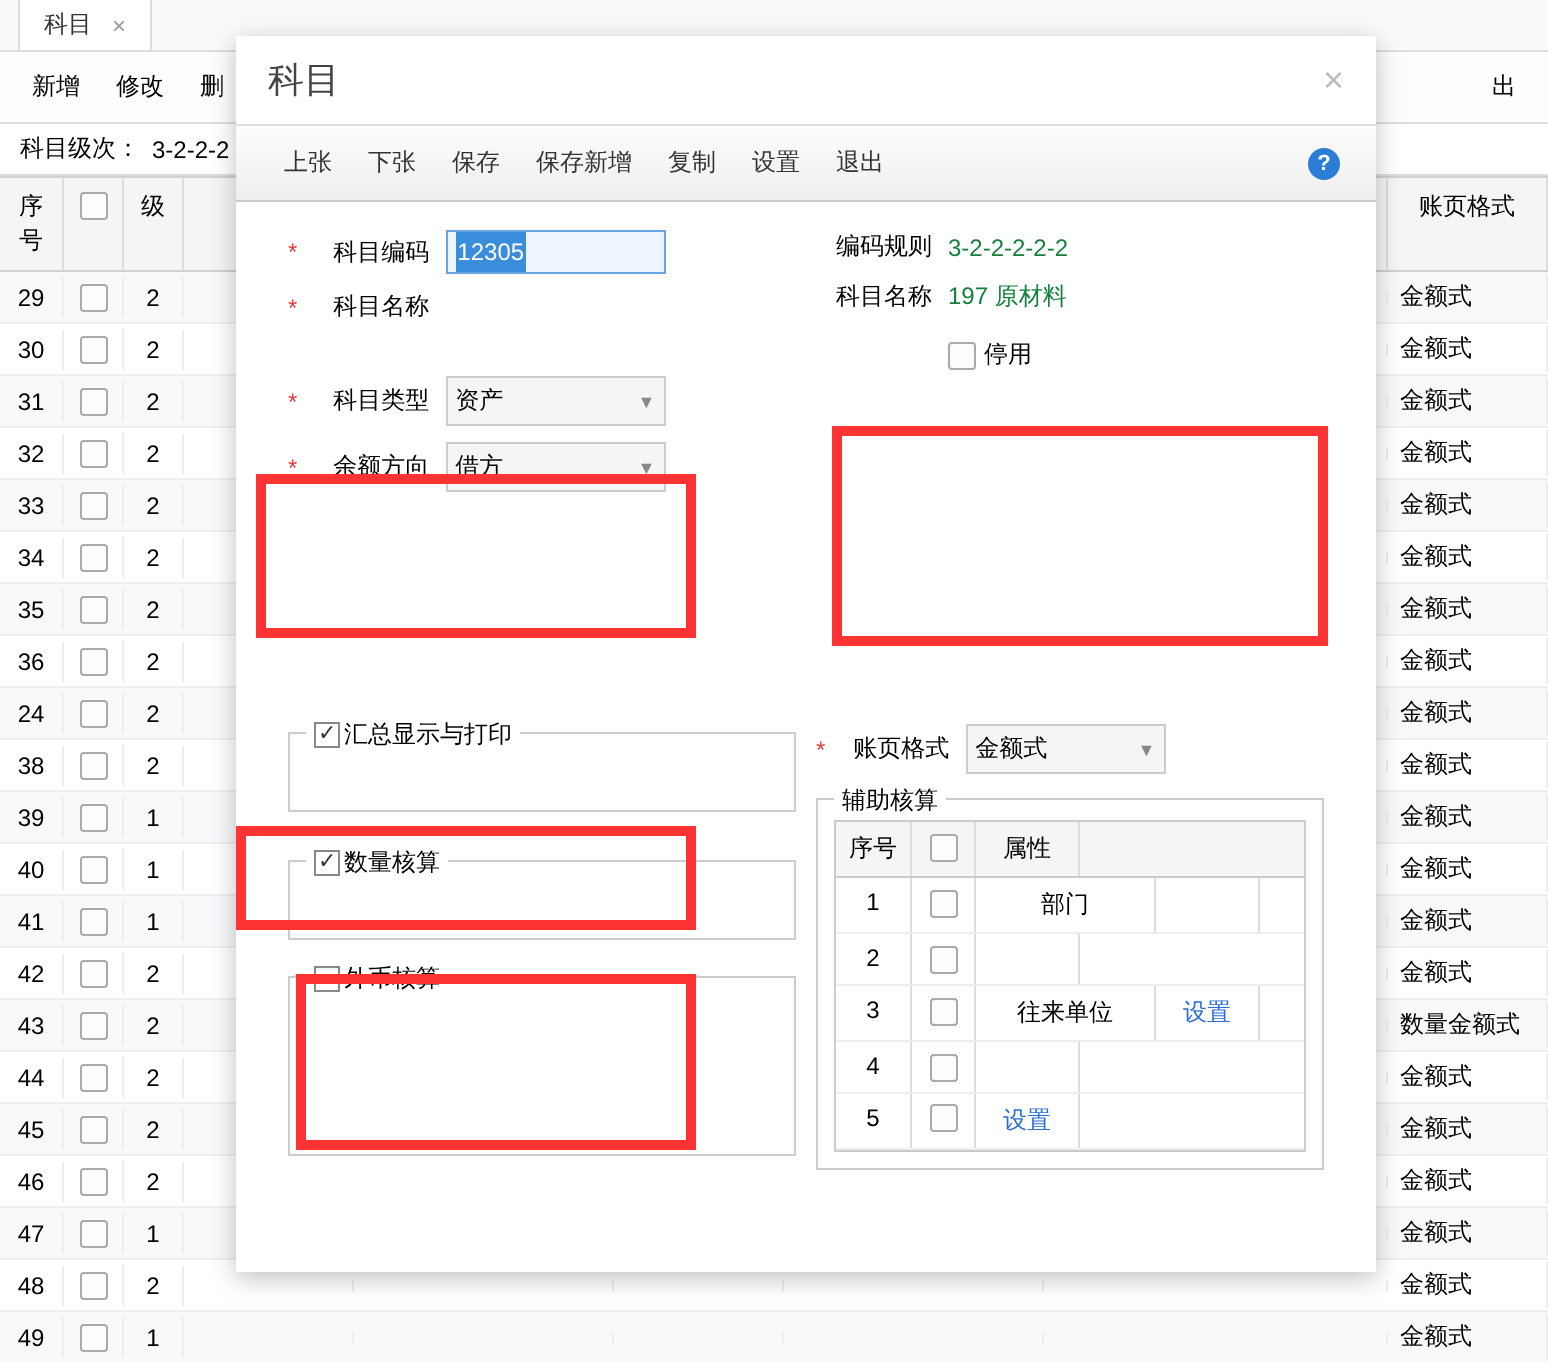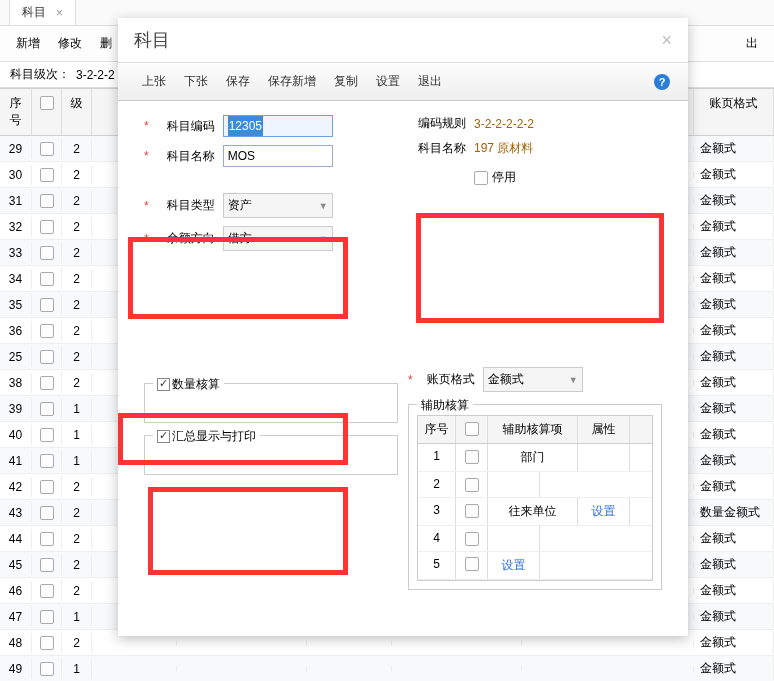--- a/index.html
+++ b/index.html
@@ -44,21 +44,21 @@
     .form-row { display: flex; align-items: center; margin-bottom: 8px; }
     .form-columns { display: flex; gap: 10px; }
     .form-col { flex: 1; }
     .req { color: #e04040; margin-right: 4px; }
     .lbl { width: 62px; text-align: right; margin-right: 8px; }
     .lbl2 { width: 58px; text-align: right; margin-right: 8px; }
     .txt { border: 1px solid #9ac; padding: 3px 4px; width: 110px; background: #fff; }
     .txt.active { border: 1px solid #6aa3e0; background: #eef5ff; }
     .sel { border: 1px solid #ccc; background: #f5f5f5; padding: 3px 4px; width: 110px; display: flex; justify-content: space-between; align-items: center; }
     .sel .arrow { color: #888; font-size: 9px; }
-    .static { color: #a16207; }
+    .static { color: #15803d; }
     .chk-inline { display: inline-flex; align-items: center; gap: 4px; }
     
     .red-box { border: 5px solid #f33; position: absolute; pointer-events: none; }
     
     .group { border: 1px solid #ccc; margin: 12px 0 6px; padding: 8px 10px 6px; position: relative; }
     .group > .group-lbl { position: absolute; top: -8px; left: 8px; background: #fff; padding: 0 4px; display: flex; align-items: center; gap: 2px; }
     .group-chk { width: 13px; height: 13px; border: 1px solid #888; display: inline-block; background: #fff; position: relative; }
     .group-chk.checked::after { content: "✓"; position: absolute; top: -2px; left: 1px; font-size: 11px; color: #333; }
     
     .aux-table { border: 1px solid #ccc; }
@@ -188,21 +188,21 @@
         <div class="col-chk"><span class="chk"></span></div>
         <div class="col-level">2</div>
         <div class="col-code" style="text-align:left;padding-left:6px"></div>
         <div class="col-name" style="text-align:left;padding-left:6px"></div>
         <div class="col-type" style="text-align:left;padding-left:6px"></div>
         <div class="col-dir" style="text-align:left;padding-left:6px"></div>
         <div class="col-rest"></div>
         <div class="col-fmt">金额式</div>
       </div>
       <div class="bg-row">
-        <div class="col-seq">25</div>
+        <div class="col-seq">24</div>
         <div class="col-chk"><span class="chk"></span></div>
         <div class="col-level">2</div>
         <div class="col-code" style="text-align:left;padding-left:6px"></div>
         <div class="col-name" style="text-align:left;padding-left:6px"></div>
         <div class="col-type" style="text-align:left;padding-left:6px"></div>
         <div class="col-dir" style="text-align:left;padding-left:6px"></div>
         <div class="col-rest"></div>
         <div class="col-fmt">金额式</div>
       </div>
       <div class="bg-row">
@@ -361,21 +361,20 @@
       <div class="form-columns">
         <div class="form-col">
           <div class="form-row">
             <span class="req">*</span>
               <span class="lbl">科目编码</span>
             <div class="txt active"><span style="background:#3a8ddb;color:#fff;padding:3px 1px">12305</span></div>
           </div>
           <div class="form-row">
             <span class="req">*</span>
               <span class="lbl">科目名称</span>
-            <div class="txt">MOS</div>
           </div>
           <div style="height:18px"></div>
           <div class="form-row">
             <span class="req">*</span>
               <span class="lbl">科目类型</span>
             <div class="sel">
                 <span>资产</span>
                 <span class="arrow">▼</span>
               </div>
           </div>
@@ -402,51 +401,56 @@
             <span class="chk-inline">
                 <span class="chk"></span>
                 <span>停用</span>
               </span>
           </div>
         </div>
       </div>
 
       <div class="form-columns" style="margin-top:100px">
         <div class="form-col">
+          <div class="group" style="height:40px">
+            <div class="group-lbl">
+                <span class="group-chk checked"></span>
+                <span>汇总显示与打印</span>
+              </div>
+          </div>
           <div class="group" style="height:40px;margin-top:24px">
             <div class="group-lbl">
                 <span class="group-chk checked"></span>
                 <span>数量核算</span>
               </div>
           </div>
-          <div class="group" style="height:40px">
+          <div class="group" style="height:90px;margin-top:18px">
             <div class="group-lbl">
-                <span class="group-chk checked"></span>
-                <span>汇总显示与打印</span>
+                <span class="group-chk"></span>
+                <span>外币核算</span>
               </div>
           </div>
         </div>
         <div class="form-col">
           <div class="form-row" style="margin-top:8px">
             <span class="req">*</span>
               <span class="lbl2">账页格式</span>
             <div class="sel" style="width:100px">
                 <span>金额式</span>
                 <span class="arrow">▼</span>
               </div>
           </div>
           <div class="group" style="padding:10px 8px 8px">
             <div class="group-lbl" style="top:-8px">
                 <span>辅助核算</span>
               </div>
             <div class="aux-table">
               <div class="aux-head">
                 <div class="aux-cell aux-c1">序号</div>
                 <div class="aux-cell aux-c2"><span class="chk"></span></div>
-                <div class="aux-cell aux-c3">辅助核算项</div>
                 <div class="aux-cell aux-c4">属性</div>
               </div>
               <div id="aux-rows">
                   <div class="aux-row">
                     <div class="aux-cell aux-c1">1</div>
                     <div class="aux-cell aux-c2"><span class="chk"></span></div>
                     <div class="aux-cell aux-c3">部门</div>
                     <div class="aux-cell aux-c4"></div>
                   </div>
                   <div class="aux-row">

